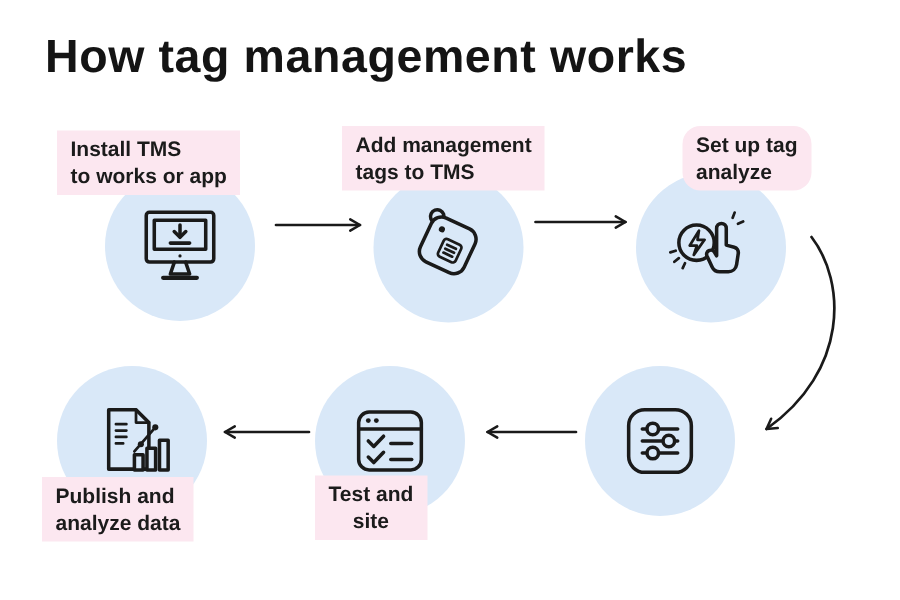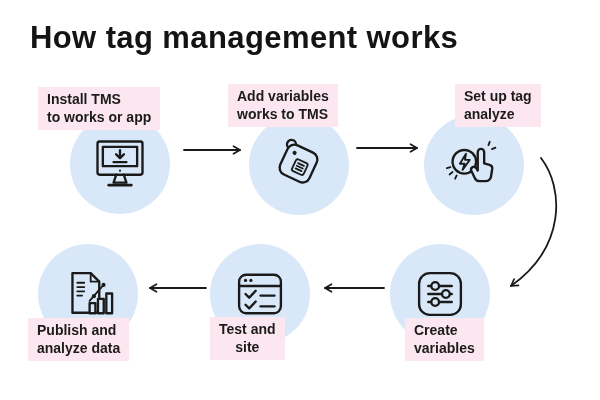--- a/index.html
+++ b/index.html
@@ -79,49 +79,45 @@
       <g transform="rotate(25 28 28)">
         <circle cx="13.5" cy="13.5" r="4.2" stroke-width="2"></circle>
         <rect class="fill-bg" x="12" y="12" width="30" height="30" rx="7"></rect>
         <circle class="fill-ink" cx="19.5" cy="19.5" r="1.9"></circle>
         <rect class="thin" x="23.5" y="23.5" width="12" height="12" rx="2"></rect>
         <path class="thin" d="M26.5 26.8 h6 M26.5 29.5 h6 M26.5 32.2 h6"></path>
       </g>
     </svg>
   </div>
   <div class="label" style="left:228px;top:84px;">
-    <span>Add variables</span>
-    <span>works to TMS</span>
+    <span>Add management</span>
+    <span>tags to TMS</span>
   </div>
 
   <div class="circle" style="left:424px;top:115px;">
     <svg class="icon" width="60" height="60" viewBox="0 0 56 56">
       <circle cx="19" cy="25" r="11" stroke-width="2"></circle>
       <path class="thin" d="M20.5 17.5 L14.8 26.8 h4.4 L17.3 32.6 L24 23.2 h-4.4 Z"></path>
       <path class="fill-bg" d="M31.5 30.5 V16 a3 3 0 0 1 6 0 V26.5 l5 1.3 a3.4 3.4 0 0 1 2.5 3.7 l-1.1 7.2 a5.2 5.2 0 0 1 -5.1 4.4 h-5.4 a5.2 5.2 0 0 1 -4.7 -3 l-3.2 -6.8 a2.6 2.6 0 0 1 4.6 -2.4 l1.4 2.3 Z" stroke-width="2"></path>
       <path class="thin" d="M41.5 9.5 l1.2 -3.2 M44.8 13.2 l3.2 -1.4 M6 30 l-3.3 1 M8 34.6 l-2.8 2.3 M11.8 37.8 l-1.4 3"></path>
     </svg>
   </div>
-  <div class="label" style="left:455px;top:84px;">
+  <div class="label" style="left:455px;top:84px;border-radius:12px;">
     <span>Set up tag</span>
     <span>analyze</span>
   </div>
 
   <div class="circle" style="left:390px;top:244px;">
     <svg class="icon" width="60" height="60" viewBox="0 0 56 56">
       <rect x="8.5" y="8.5" width="39" height="39" rx="10" stroke-width="2.4"></rect>
       <path d="M17 20.5 h22 M17 28 h22 M17 35.5 h22"></path>
       <circle class="fill-bg" cx="23.5" cy="20.5" r="3.6"></circle>
       <circle class="fill-bg" cx="33.5" cy="28" r="3.6"></circle>
       <circle class="fill-bg" cx="23.5" cy="35.5" r="3.6"></circle>
     </svg>
-  </div>
-  <div class="label" style="left:405px;top:318px;">
-    <span>Create</span>
-    <span>variables</span>
   </div>
 
   <div class="circle" style="left:210px;top:244px;">
     <svg class="icon" width="60" height="60" viewBox="0 0 56 56">
       <rect x="8.5" y="10" width="39" height="36" rx="6.5"></rect>
       <path d="M8.5 20.5 H47.5"></path>
       <circle class="fill-ink" cx="14.5" cy="15.3" r="1.5"></circle>
       <circle class="fill-ink" cx="19.5" cy="15.3" r="1.5"></circle>
       <path d="M14.5 28 l3.4 3.4 L24 25"></path>
       <path d="M28.5 29.5 H41.5"></path>

